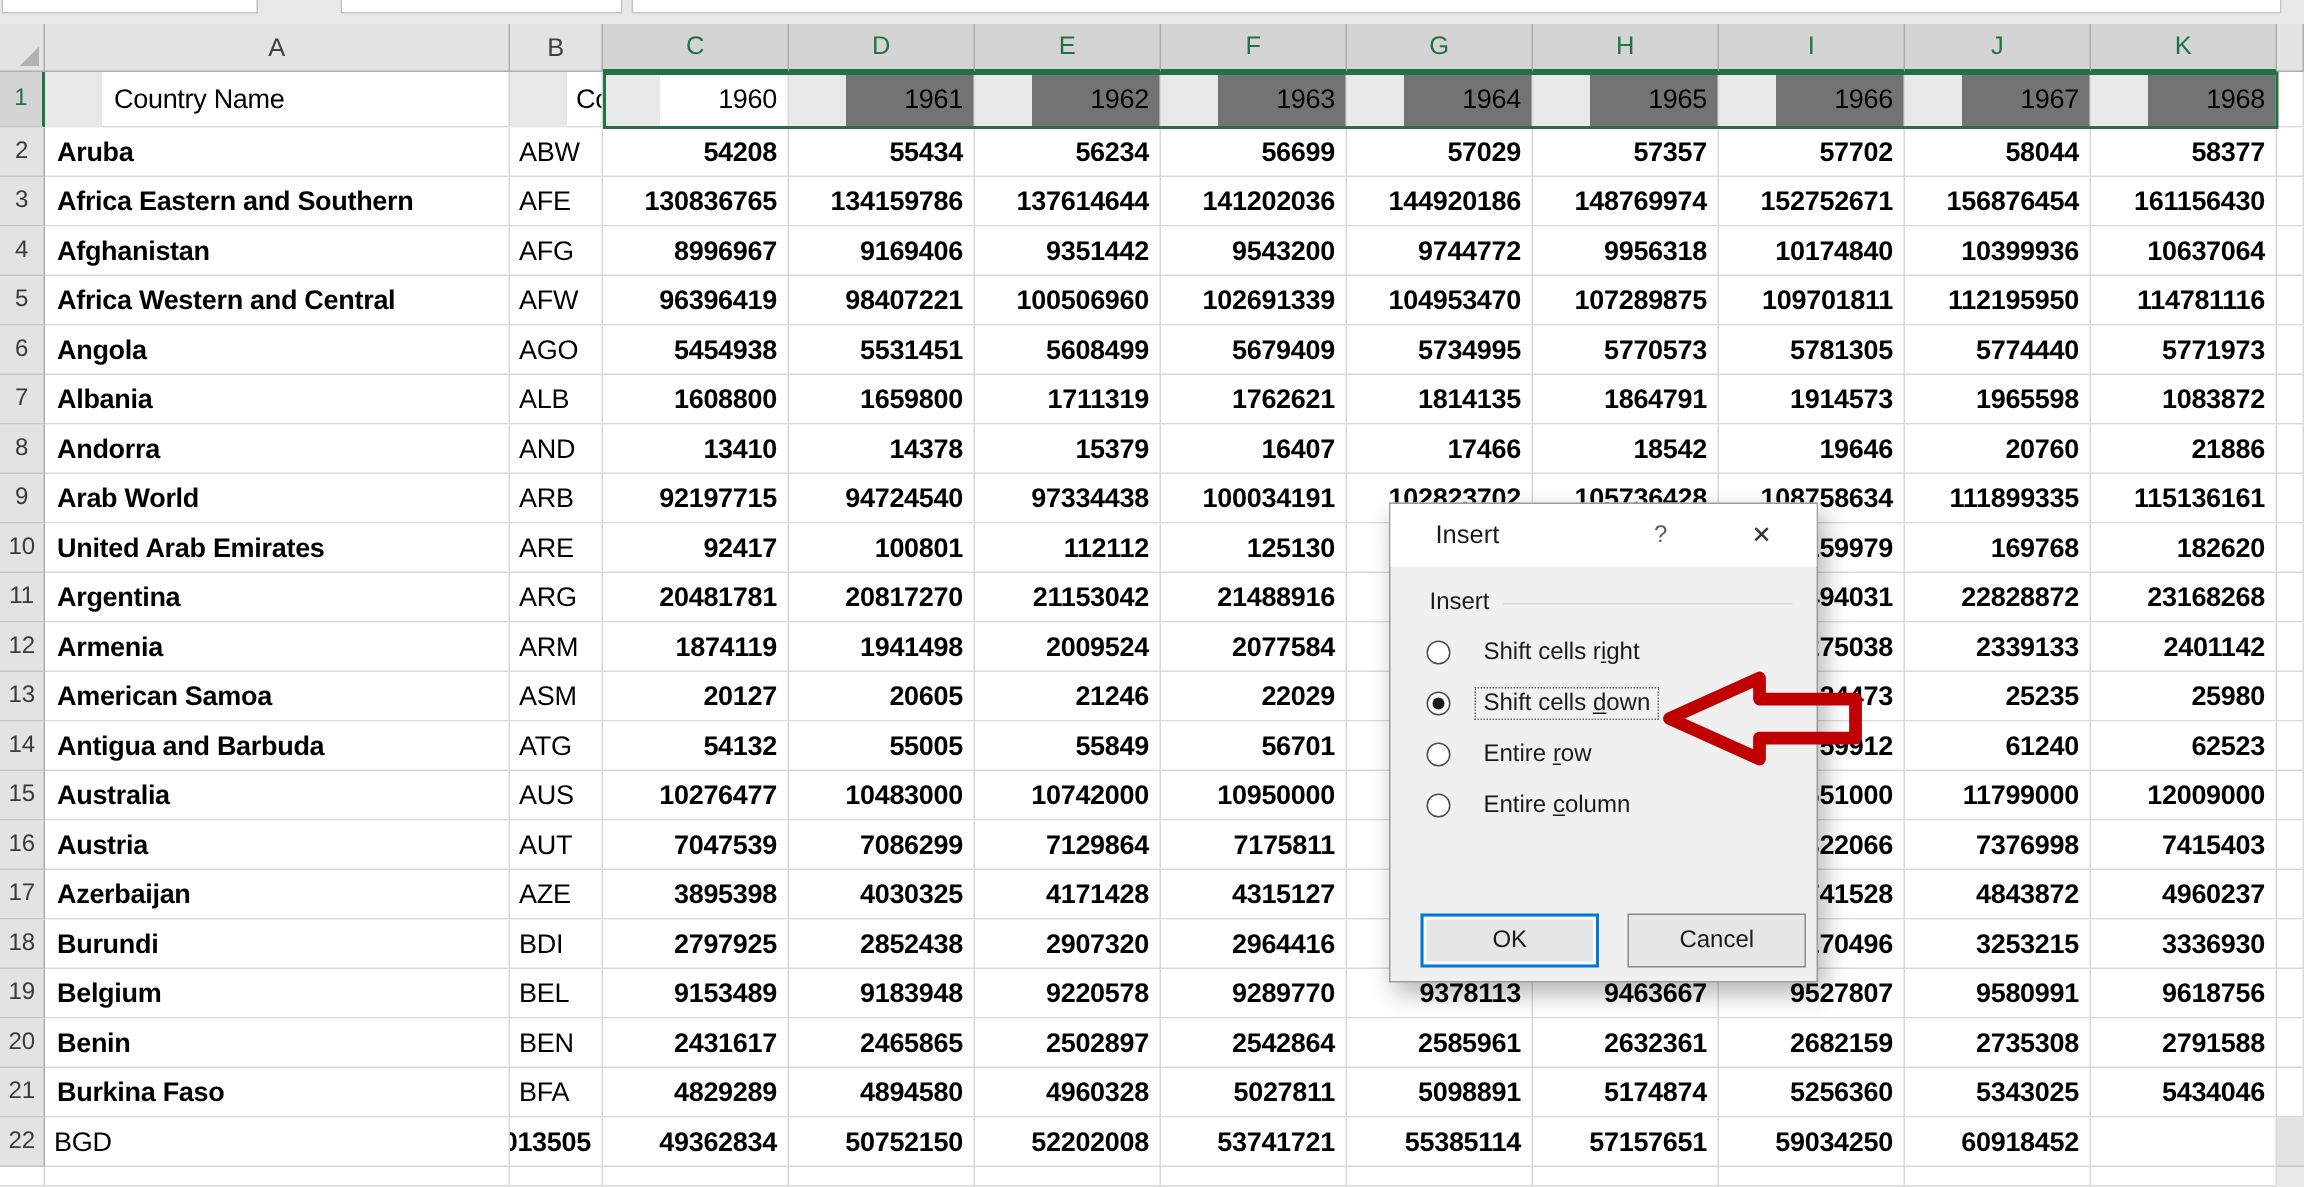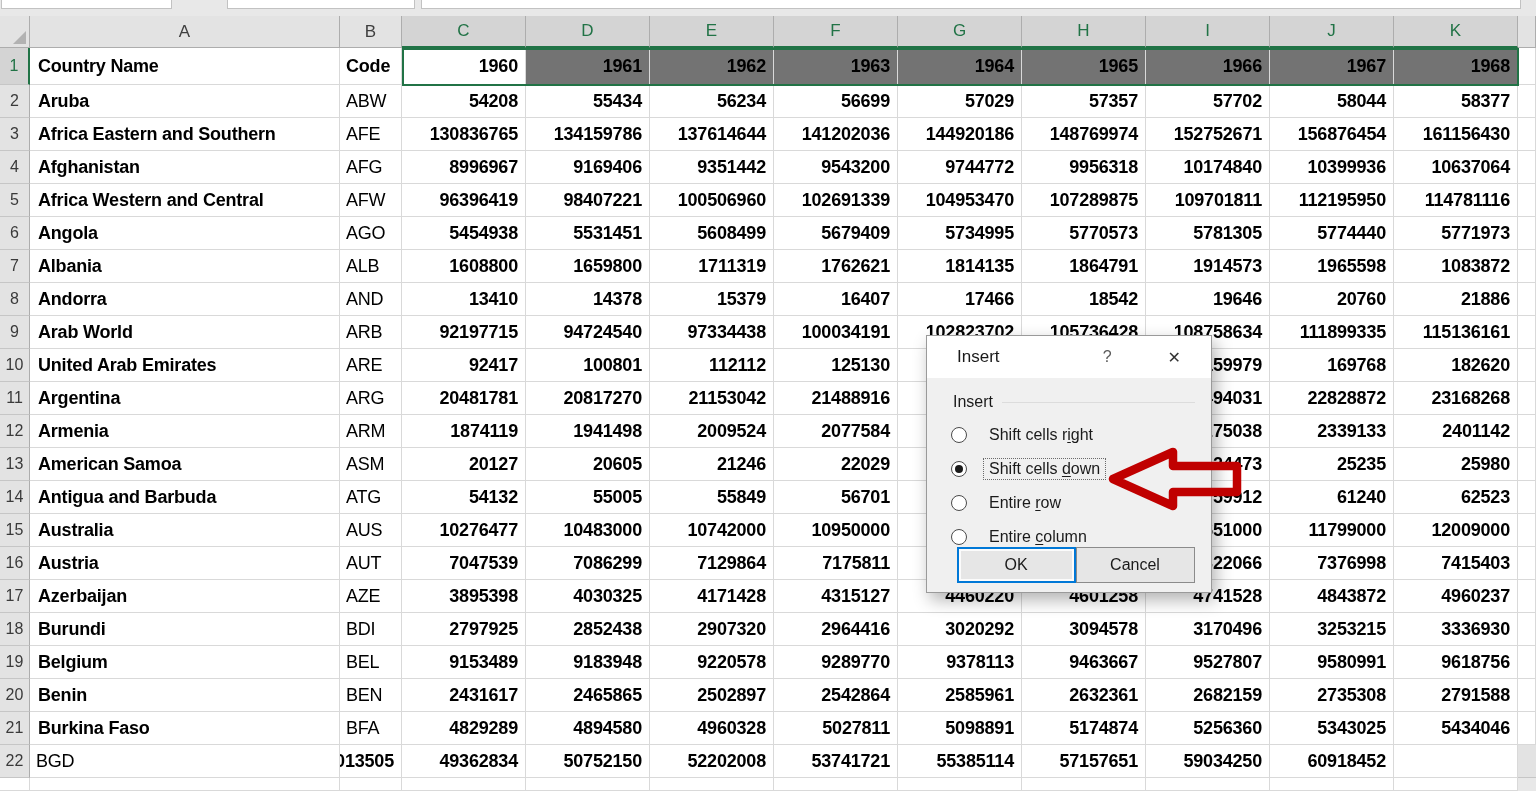--- a/index.html
+++ b/index.html
@@ -23,45 +23,45 @@
   .rh { background:#e3e3e3; border-right:1px solid #adadad; border-bottom:1px solid #c6c6c6;
         color:#3a3a3a; font-size:16px; display:flex; align-items:center; justify-content:center; }
   .rh.sel { background:#d4d4d4; color:#217346; border-right:2px solid #217346; }
   .rh.partial { align-items:flex-start; line-height:17px; overflow:hidden;padding-left:35px; }
   .c { background:#fff; border-right:1px solid #d9d9d9; border-bottom:1px solid #d9d9d9;
        font-size:18px; color:#000; display:flex; align-items:center;
        overflow:hidden; white-space:nowrap; letter-spacing:-0.2px; }
   .c.num  { justify-content:flex-end; padding-right:7px; font-weight:600; }
   .c.name { padding-left:8px;  font-weight:700; }
   .c.code { padding-left:6px;  font-weight:400; }
-  .c.hdr  { font-weight:700; }
+  .c.hdr  { font-weight:400;margin-left:38px; }
   .c.selfill { background:#737373; }
 
   .sel-outline { position:absolute; left:402px; top:48px; width:1117px; height:38px;
                  border:2.5px solid #217346; pointer-events:none; z-index:3; }
 
   
-  .dialog { position:absolute; left:926px; top:335px; width:286px; height:258px;
+  .dialog { position:absolute; left:926px; top:335px; width:286px; height:320px;
             background:#f0f0f0; border:1px solid #9a9a9a;
             box-shadow:4px 7px 16px rgba(0,0,0,.30); z-index:5; }
   .dlg-title { height:42px; background:#fff; display:flex; align-items:center;
                padding:0 30px; font-size:17px; color:#1a1a1a; }
   .dlg-help  { margin-left:auto; color:#5a5a5a; font-size:16px; cursor:default; }
   .dlg-close { margin-left:56px; color:#333; font-size:16px; cursor:default; }
   .dlg-group { margin:15px 16px 0 26px; display:flex; align-items:center; font-size:16px; color:#1a1a1a; }
   .dlg-group .line { flex:1; height:1px; background:#dcdcdc; margin-left:9px; }
   .opts { margin:13px 0 0 24px; display:flex; flex-direction:column; gap:12px; }
   .opt  { display:flex; align-items:center; gap:16px; font-size:16px; color:#1a1a1a; }
   .radio { width:16px; height:16px; border-radius:50%; border:1.5px solid #4a4a4a; background:#fff; flex-shrink:0; }
   .radio.on::after { content:''; display:block; width:8px; height:8px; border-radius:50%; background:#1a1a1a; margin:2.6px; }
   .optlab { padding:1px 5px; border:1px dotted transparent; white-space:pre; }
   .optlab.focus { border-color:#6a6a6a; }
   .optlab u { text-decoration:underline; text-underline-offset:2px; }
   .dlg-buttons { position:absolute; left:0; right:0; bottom:9px; display:flex;
-                 justify-content:center; padding:0 7px 0 20px; }
+                 justify-content:space-between; padding:0 7px 0 20px; }
   .btn { width:119px; height:36px; display:flex; align-items:center; justify-content:center;
          font-size:16px; color:#1a1a1a; background:#e6e6e6; cursor:default; }
   .btn.ok { border:2px solid #0078d7; box-shadow:inset 0 0 0 2px #fbfbfb; }
   .btn.cancel { border:1px solid #8b8b8b; }
 
   .arrow { position:absolute; left:1105px; top:440px; z-index:6; pointer-events:none; }
 </style>
 </head>
 <body>
 

